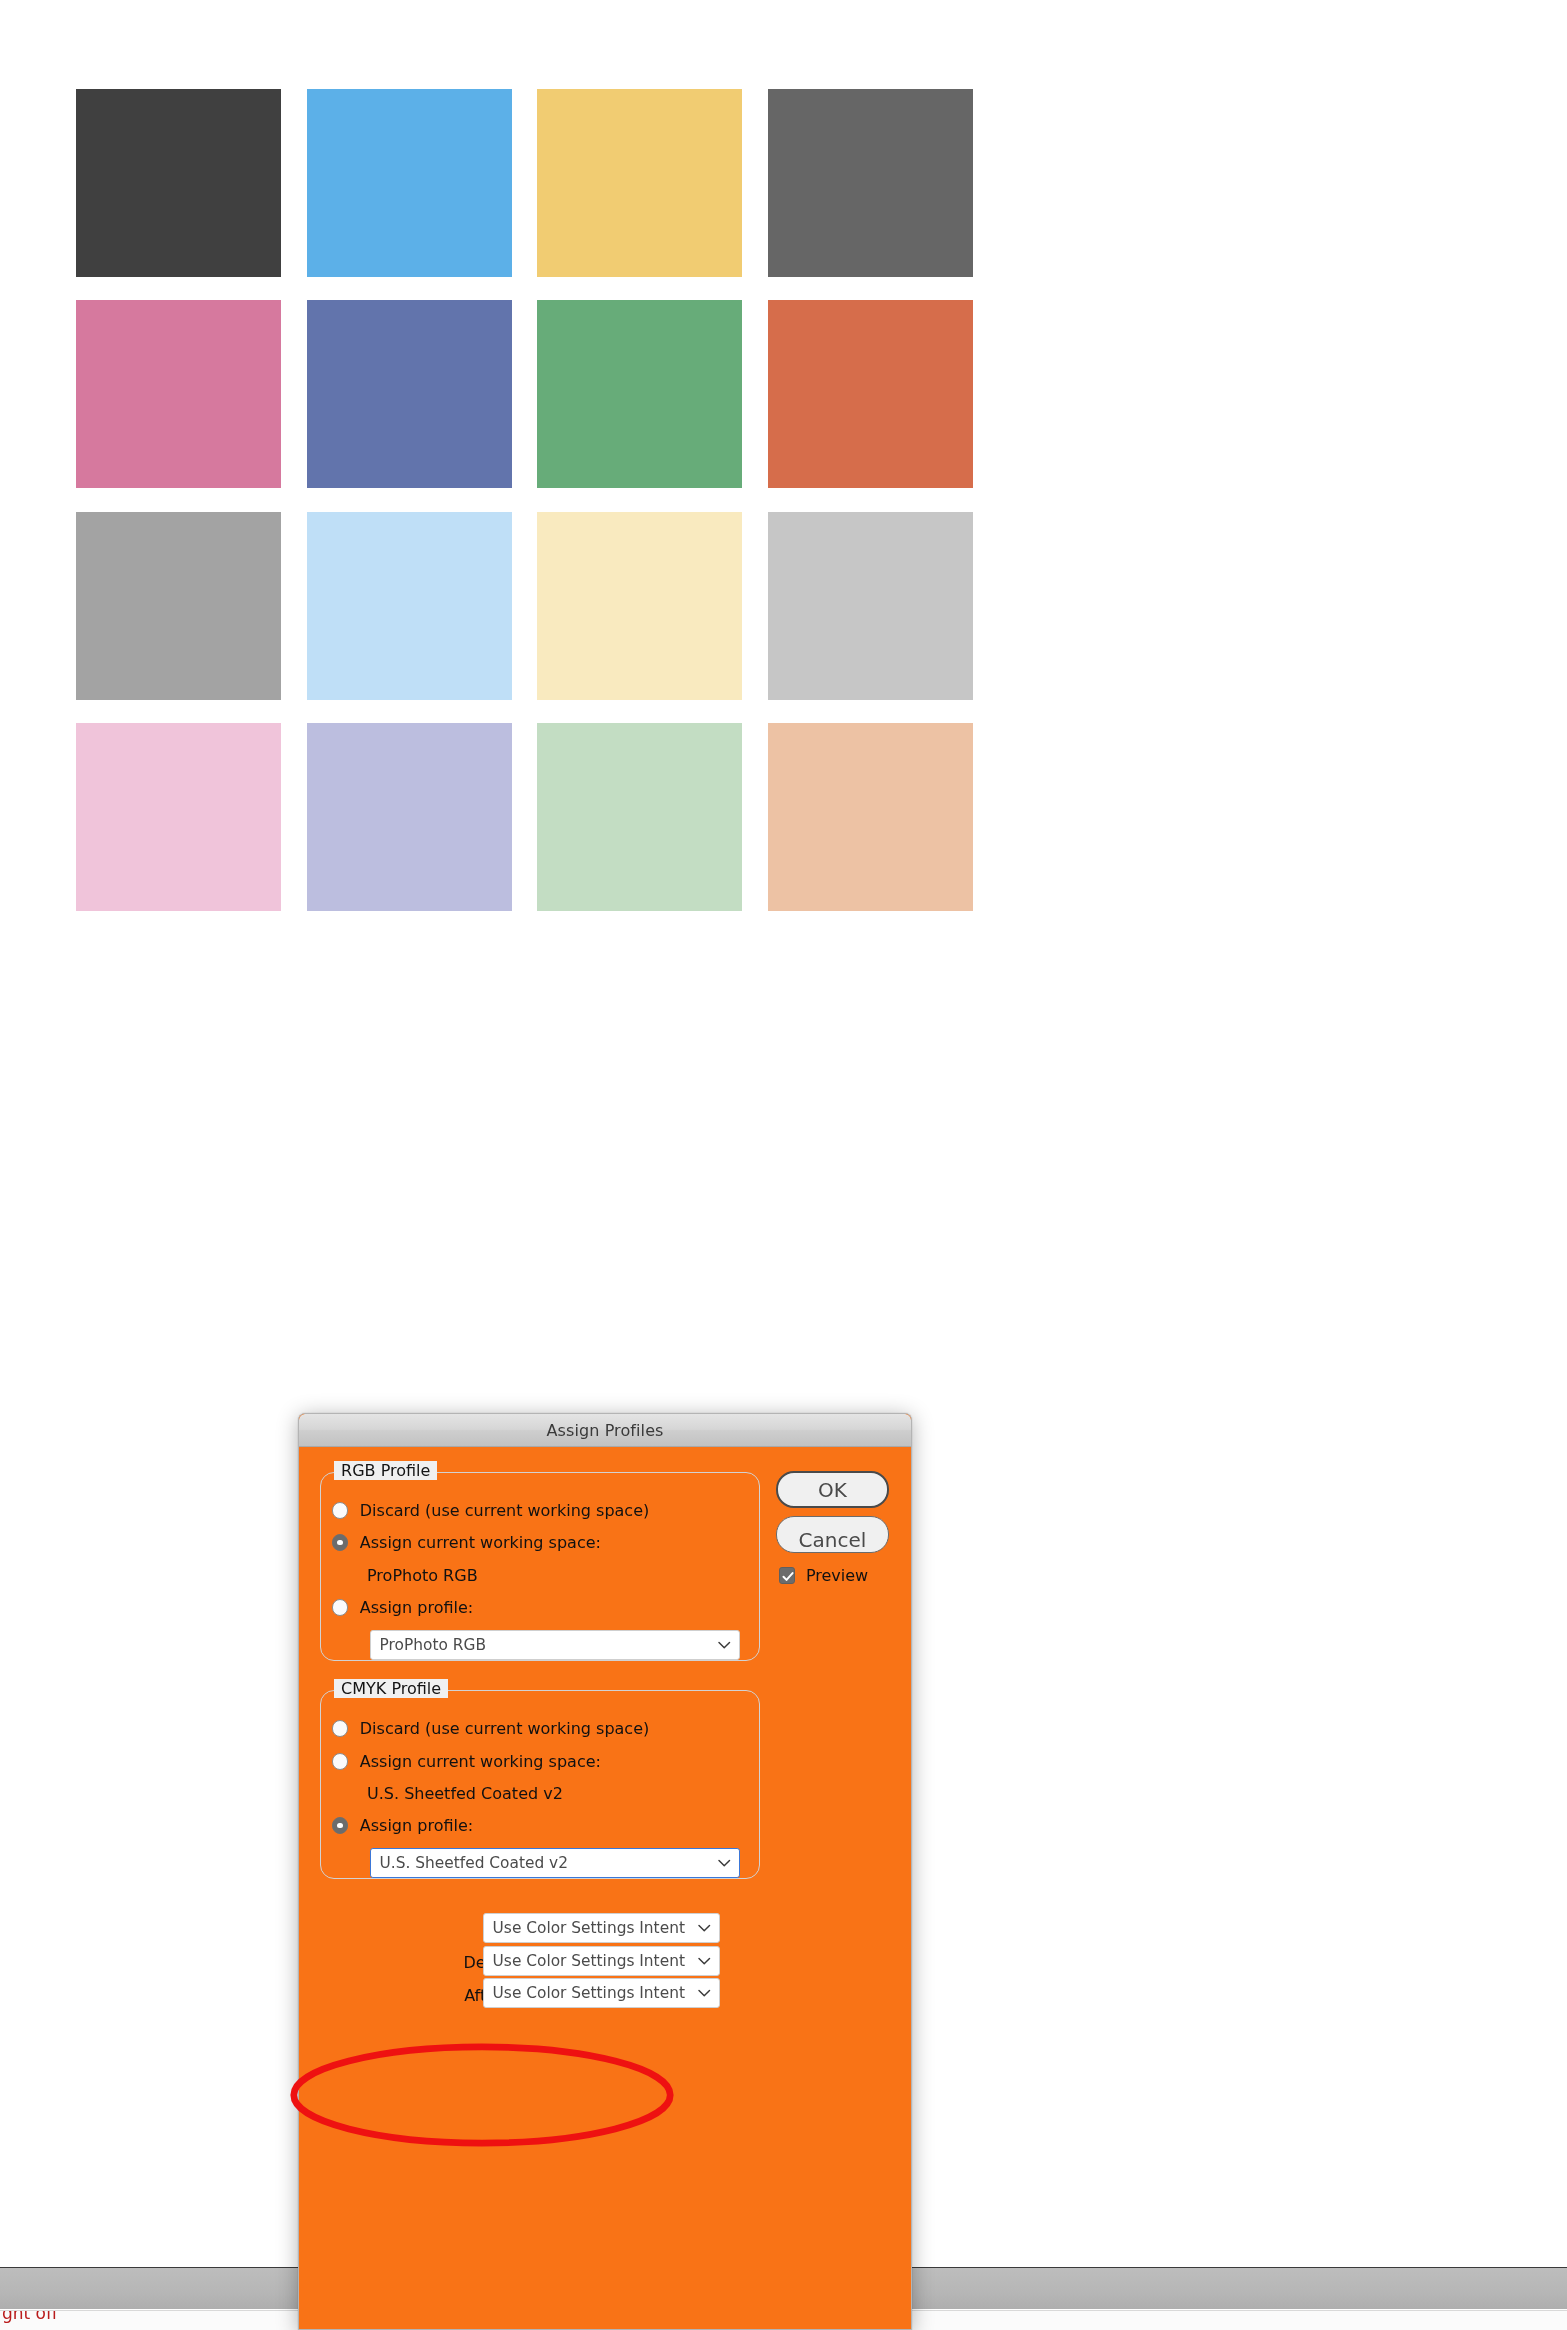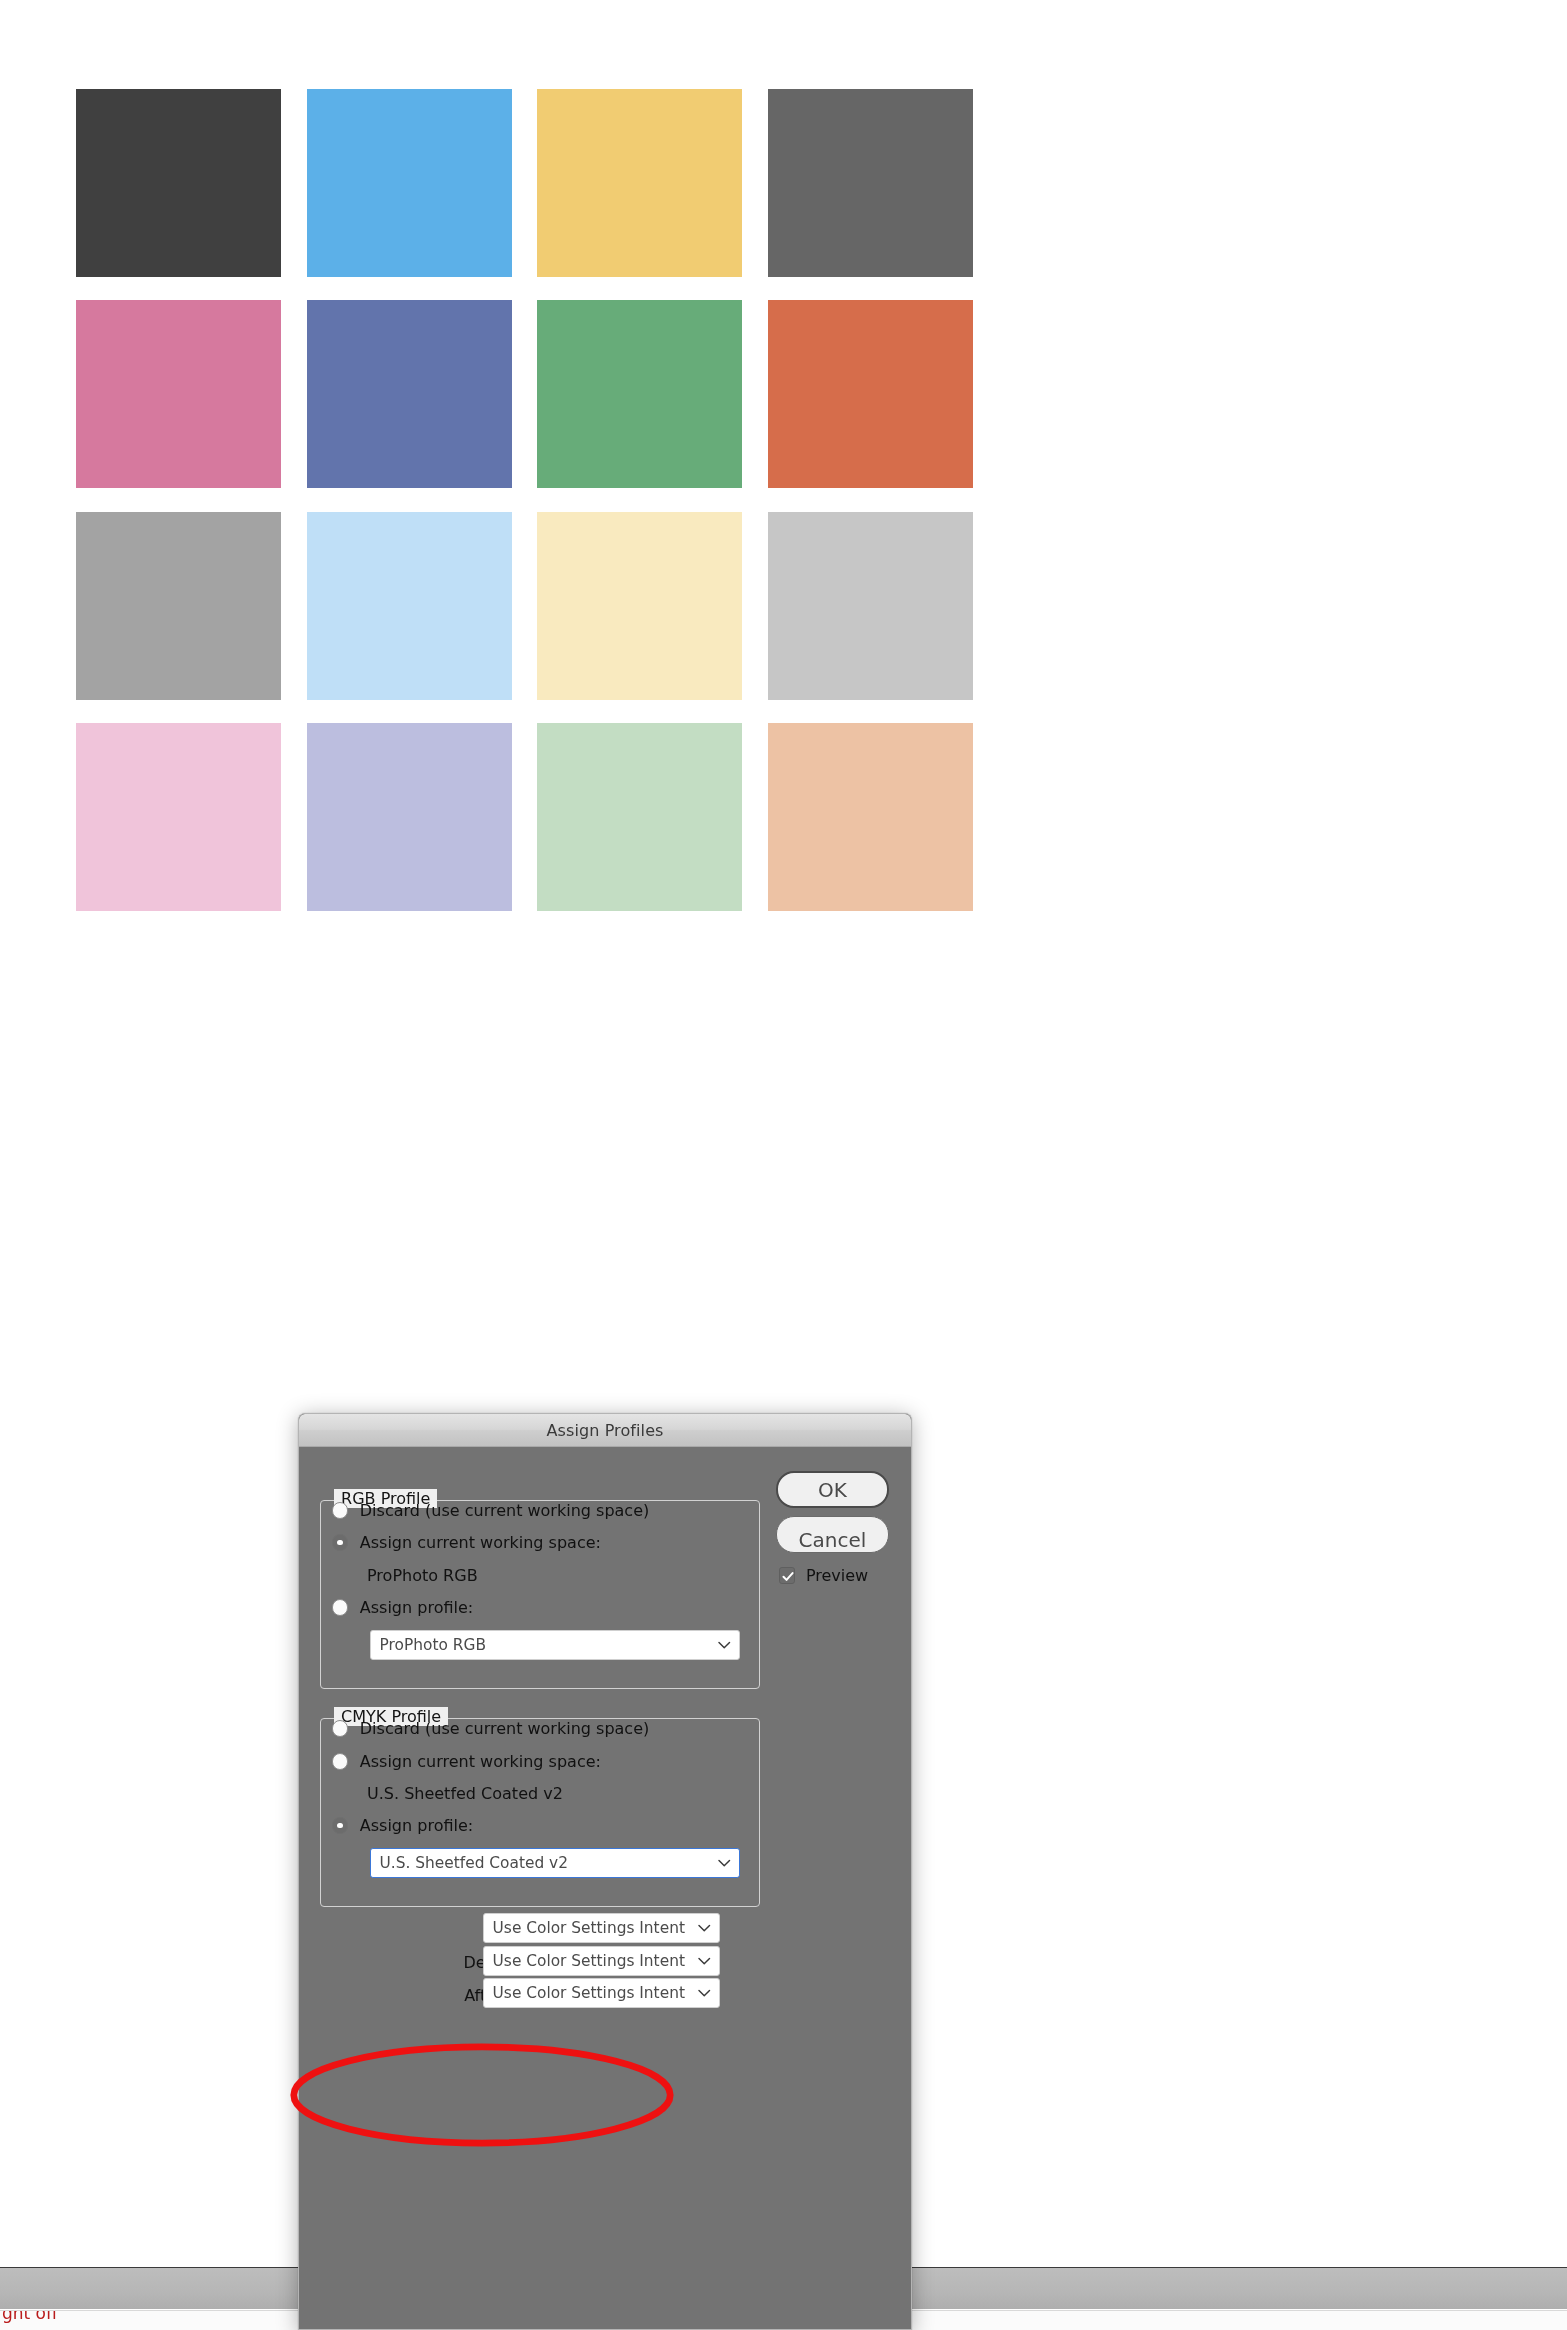--- a/index.html
+++ b/index.html
@@ -31,21 +31,21 @@
     height: 188px;
   }
 
   
   #assign-profiles-dialog {
     position: absolute;
     left: 298px;
     top: 1413px;
     width: 614px;
     height: 917px;
-    background: #737373;
+    background: #f97316;
     border: 1px solid #b4b4b4;
     border-top-left-radius: 6.7px;
     border-top-right-radius: 6.7px;
     box-shadow: 0 3.8px 21px rgba(0,0,0,0.30), 0 0 0 1px rgba(0,0,0,0.04);
     overflow: hidden;
   }
   #dialog-titlebar {
     position: relative;
     height: 33px;
     background: linear-gradient(to bottom, #e4e4e4 0%, #d6d6d6 48%, #cecece 52%, #c2c2c2 100%);
@@ -64,23 +64,22 @@
   #dialog-body {
     position: relative;
     padding: 0;
     height: 884px;
   }
 
   
   .group-box {
     position: absolute;
     border: 1px solid #d2d2d2;
-    border-radius: 4px;
+    border-radius: 14px;
     background: transparent;
-    margin-top: 28px;
   }
   .group-legend {
     position: absolute;
     top: -12.5px;
     left: 13.4px;
     background: #f0f0f0;
     padding: 0 6.7px;
     font-size: 16px;
     color: #141414;
     font-weight: 400;

